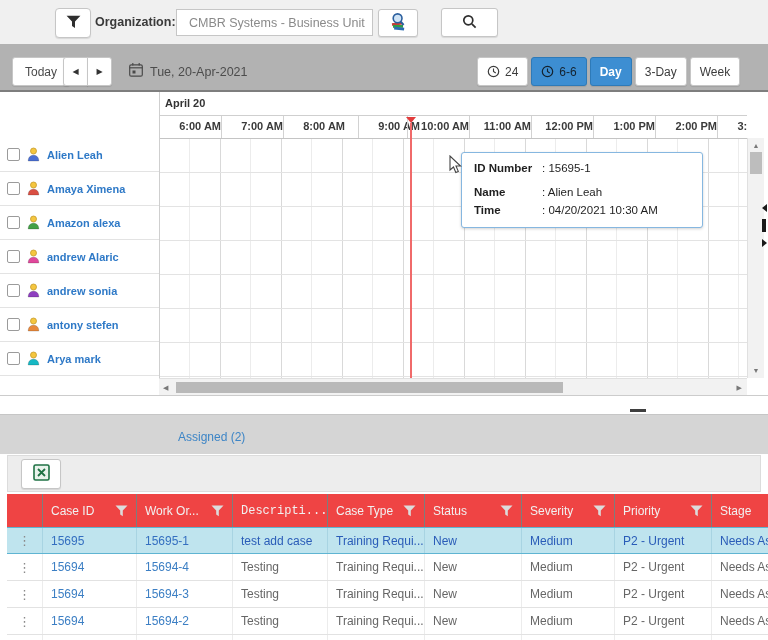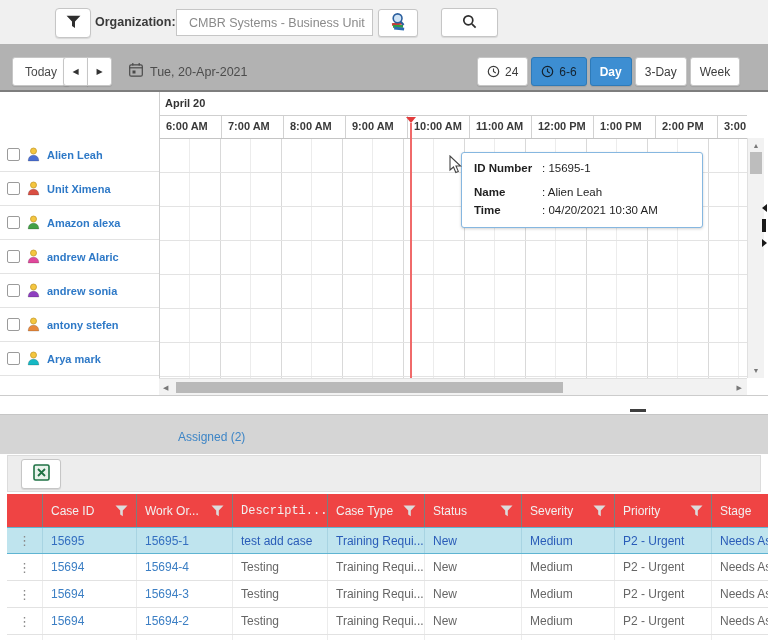--- a/index.html
+++ b/index.html
@@ -35,21 +35,21 @@
   .vbtn.selected-dark{background:#3d8ed2;border-color:#2e7ab8;color:#14222e;}
   .vbtn.selected{background:#3d8ed2;border-color:#2e7ab8;color:#fff;font-weight:600;}
 
   
   .scheduler{position:absolute;left:0;top:90px;width:768px;height:306px;background:#fff;
     border-top:2px solid #7e7e7e;border-bottom:1px solid #ccc;overflow:hidden;}
   .day-label{position:absolute;left:165px;top:5px;font-size:11px;font-weight:bold;color:#333;}
   .hdr-line1{position:absolute;left:159px;top:23px;width:588px;height:1px;background:#cfcfcf;}
   .hour-header{position:absolute;left:0;top:24px;width:747px;height:22px;overflow:hidden;}
   .hour-cell{position:absolute;top:0;height:22px;width:62px;border-left:1px solid #d2d2d2;
-    padding:4px 0 0 6px;font-size:11px;font-weight:bold;color:#3a3a3a;white-space:nowrap;overflow:hidden;}
+    padding:4px 0 0 6px;font-size:11px;font-weight:bold;color:#3a3a3a;white-space:nowrap;overflow:hidden;text-align:right;}
   .hdr-line2{position:absolute;left:0;top:46px;width:747px;height:1px;background:#c4c4c4;}
   .res-divider{position:absolute;left:159px;top:0;width:1px;height:286px;background:#cfcfcf;}
   .time-body{position:absolute;left:160px;top:47px;width:587px;height:239px;
     background-image:
       repeating-linear-gradient(to bottom,transparent 0,transparent 33px,#e3e3e3 33px,#e3e3e3 34px),
       repeating-linear-gradient(to right,transparent 0,transparent 29px,#ececec 29px,#ececec 30px,transparent 30px,transparent 60px,#d9d9d9 60px,#d9d9d9 61px);}
   .resource-list{position:absolute;left:0;top:46px;width:159px;height:240px;background:#fff;}
   .res-row{height:34px;border-bottom:1px solid #e3e3e3;display:flex;align-items:center;gap:6px;padding-left:7px;}
   .cb{width:13px;height:13px;border:1px solid #9b9b9b;border-radius:2px;background:#fff;flex:none;}
   .res-name{font-size:11px;font-weight:bold;color:#2e79c7;white-space:nowrap;}
@@ -176,21 +176,21 @@
     </div>
 </div>
 
 <div class="scheduler">
   <div class="day-label">April 20</div>
   <div class="hdr-line1"></div>
   <div class="hour-header">
       <div class="hour-cell" style="left: 159px;">6:00 AM</div>
       <div class="hour-cell" style="left: 221px;">7:00 AM</div>
       <div class="hour-cell" style="left: 283px;">8:00 AM</div>
-      <div class="hour-cell" style="left: 345px;">9:00 AM</div>
+      <div class="hour-cell" style="left: 358px;">9:00 AM</div>
       <div class="hour-cell" style="left: 407px;">10:00 AM</div>
       <div class="hour-cell" style="left: 469px;">11:00 AM</div>
       <div class="hour-cell" style="left: 531px;">12:00 PM</div>
       <div class="hour-cell" style="left: 593px;">1:00 PM</div>
       <div class="hour-cell" style="left: 655px;">2:00 PM</div>
       <div class="hour-cell" style="left: 717px;">3:00 PM</div>
     </div>
   <div class="hdr-line2"></div>
   <div class="res-divider"></div>
   <div class="time-body"></div>
@@ -202,21 +202,21 @@
           <path class="p-body" d="M2.2 14 C2.2 9.6 5 8.2 7.5 8.2 C10 8.2 12.8 9.6 12.8 14 Z" fill="#4a6fd4" stroke="rgba(0,0,0,.25)" stroke-width="0.7"></path>
         </svg>
         <span class="res-name">Alien Leah</span>
       </div>
       <div class="res-row">
         <span class="cb"></span>
         <svg width="15" height="15" viewBox="0 0 15 15">
           <circle cx="7.5" cy="4" r="3" fill="#f5c63f" stroke="#c49a2c" stroke-width="0.8"></circle>
           <path class="p-body" d="M2.2 14 C2.2 9.6 5 8.2 7.5 8.2 C10 8.2 12.8 9.6 12.8 14 Z" fill="#d94f43" stroke="rgba(0,0,0,.25)" stroke-width="0.7"></path>
         </svg>
-        <span class="res-name">Unit Ximena</span>
+        <span class="res-name">Amaya Ximena</span>
       </div>
       <div class="res-row">
         <span class="cb"></span>
         <svg width="15" height="15" viewBox="0 0 15 15">
           <circle cx="7.5" cy="4" r="3" fill="#f5c63f" stroke="#c49a2c" stroke-width="0.8"></circle>
           <path class="p-body" d="M2.2 14 C2.2 9.6 5 8.2 7.5 8.2 C10 8.2 12.8 9.6 12.8 14 Z" fill="#43a047" stroke="rgba(0,0,0,.25)" stroke-width="0.7"></path>
         </svg>
         <span class="res-name">Amazon alexa</span>
       </div>
       <div class="res-row">

